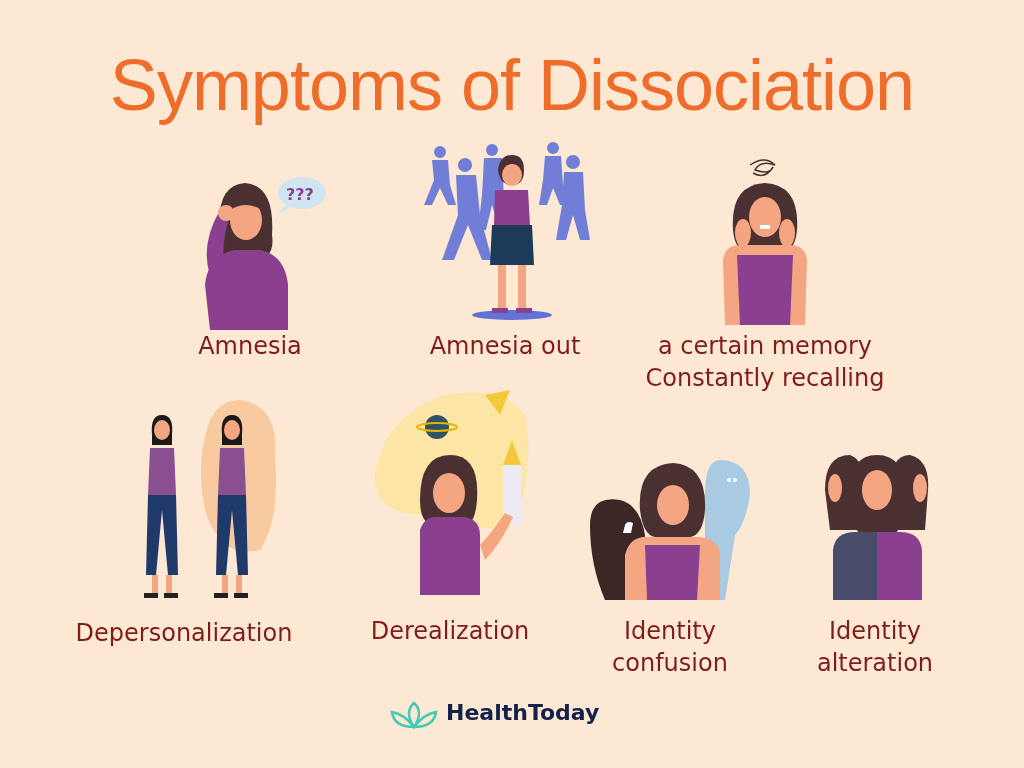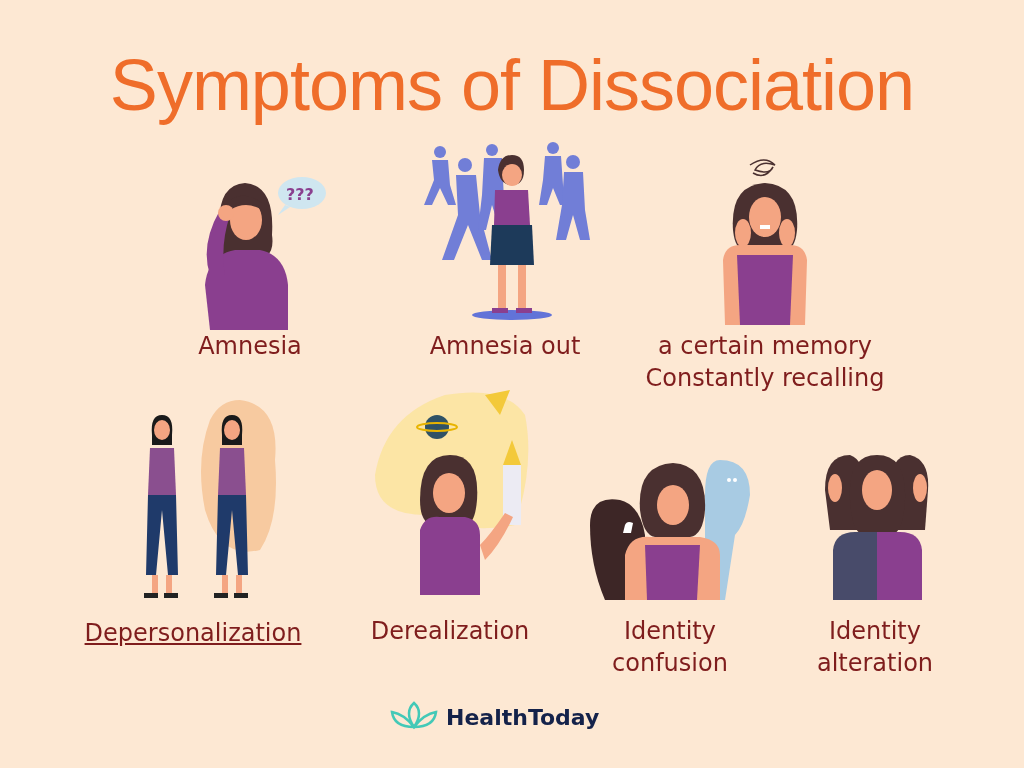--- a/index.html
+++ b/index.html
@@ -1,20 +1,20 @@
 <!DOCTYPE html>
 <html><head>
 <meta charset="utf-8">
 <style>
   html,body{margin:0;padding:0;}
   body{width:1024px;height:768px;background:#fde8d3;position:relative;overflow:hidden;font-family:"DejaVu Sans","Liberation Sans",sans-serif;}
   .title{position:absolute;left:0;top:40px;width:1024px;text-align:center;font-family:"Liberation Sans",sans-serif;font-weight:normal;font-size:72px;color:#ef6d2a;letter-spacing:-1px;line-height:90px;}
   .label{position:absolute;color:#7f1d1d;font-size:24px;text-align:center;line-height:32px;font-family:"DejaVu Sans",sans-serif;}
   .illus{position:absolute;}
-  .brand{position:absolute;left:390px;top:700px;display:flex;align-items:flex-end;gap:8px;}
+  .brand{position:absolute;left:390px;top:700px;display:flex;align-items:flex-start;gap:8px;}
   .brand-name{font-family:"DejaVu Sans",sans-serif;font-weight:bold;font-size:22px;color:#14224a;}
 </style>
 </head>
 <body>
 
 <div class="title">Symptoms of Dissociation</div>
 
 <svg class="illus" style="left:190px;top:175px" width="140" height="155" viewBox="0 0 140 155">
   <ellipse cx="112" cy="18" rx="24" ry="16" fill="#cfe6f0"></ellipse>
   <path d="M95 30 L88 40 L100 32Z" fill="#cfe6f0"></path>
@@ -84,21 +84,21 @@
     <path d="M22 35 Q20 15 32 15 Q44 15 42 35 L42 45 L22 45Z" fill="#1a1a1a"></path>
     <ellipse cx="32" cy="30" rx="8" ry="10" fill="#f4a582"></ellipse>
     <path d="M20 48 L44 48 L46 95 L18 95Z" fill="#8a4f8f"></path>
     <path d="M18 95 L46 95 L48 175 L38 175 L32 110 L26 175 L16 175Z" fill="#1f3a6a"></path>
     <rect x="14" y="193" width="14" height="5" fill="#222"></rect>
       <rect x="34" y="193" width="14" height="5" fill="#222"></rect>
     <rect x="22" y="175" width="6" height="18" fill="#f4a582"></rect>
       <rect x="36" y="175" width="6" height="18" fill="#f4a582"></rect>
   </g>
 </svg>
-<div class="label" style="left:63px;top:617px;width:260px;text-decoration:underline;">Depersonalization</div>
+<div class="label" style="left:54px;top:617px;width:260px;">Depersonalization</div>
 
 <svg class="illus" style="left:365px;top:385px" width="175" height="210" viewBox="0 0 175 210">
   <path d="M10 90 Q20 30 80 10 Q140 0 160 30 Q170 80 150 140 Q100 150 60 130 Q10 130 10 90Z" fill="#fbe49a" opacity="0.8"></path>
   <circle cx="72" cy="42" r="12" fill="#2f5266"></circle>
     <ellipse cx="72" cy="42" rx="20" ry="4" fill="none" stroke="#e8b400" stroke-width="2"></ellipse>
   <path d="M120 10 L145 5 L135 30Z" fill="#f3c93a"></path>
   <rect x="138" y="80" width="18" height="60" fill="#ecebf3"></rect>
     <path d="M138 80 L147 55 L156 80Z" fill="#f3c93a"></path>
   <path d="M55 115 Q55 70 85 70 Q115 70 112 115 Q110 140 100 140 L70 140 Q55 140 55 115Z" fill="#4a3030"></path>
   <ellipse cx="84" cy="108" rx="16" ry="20" fill="#f4a582"></ellipse>

